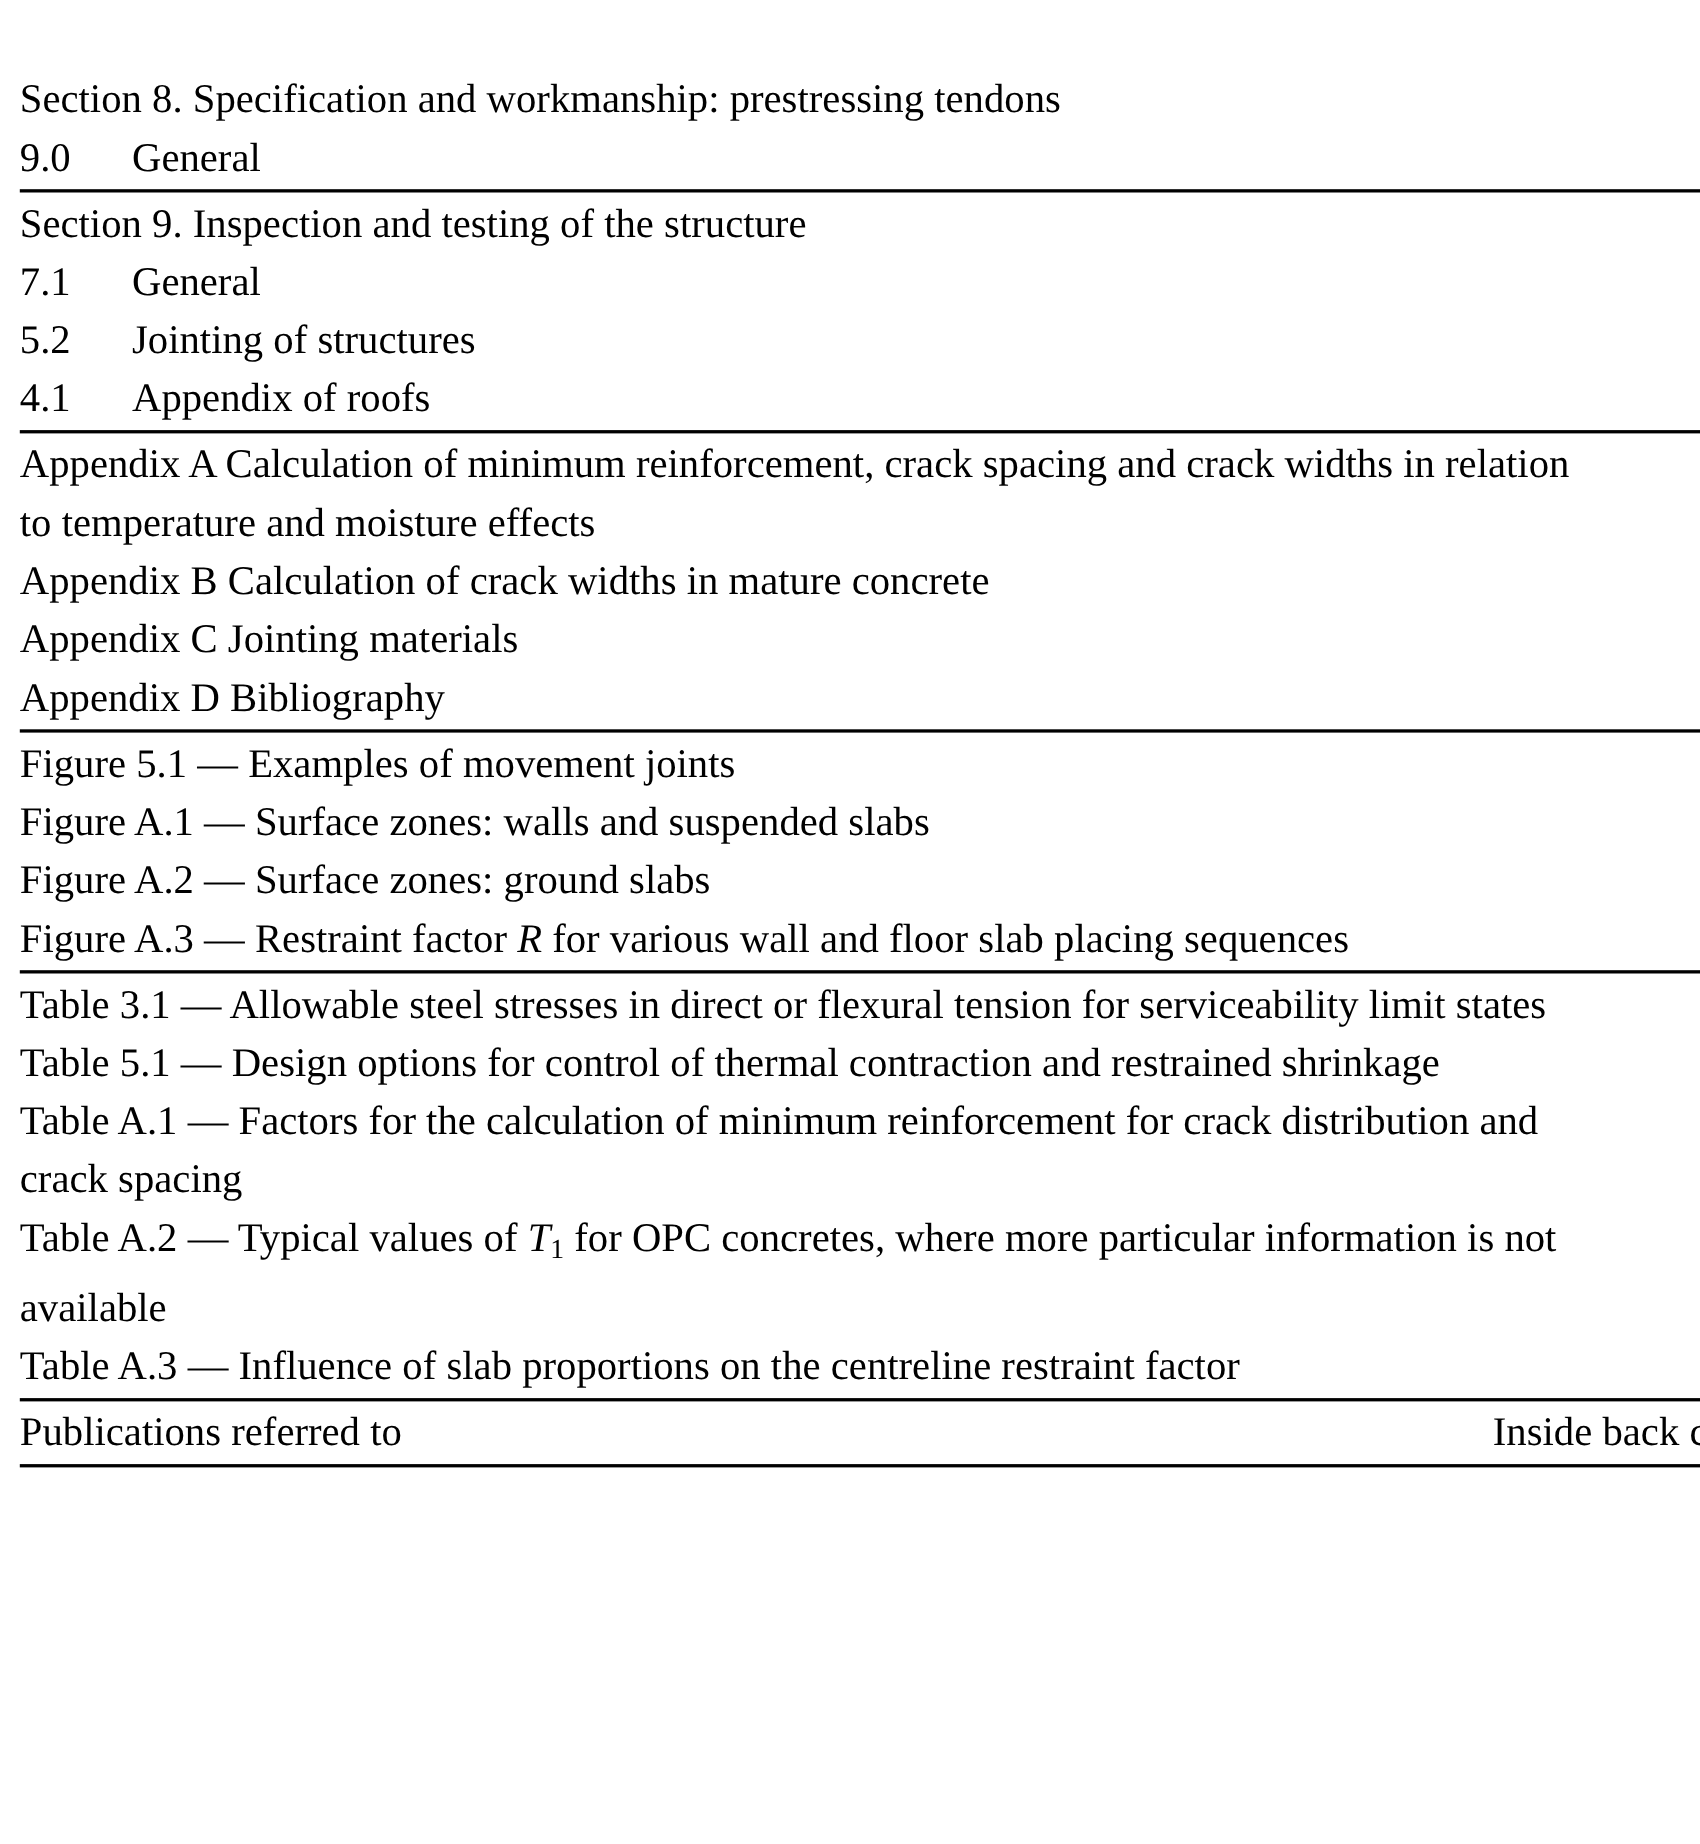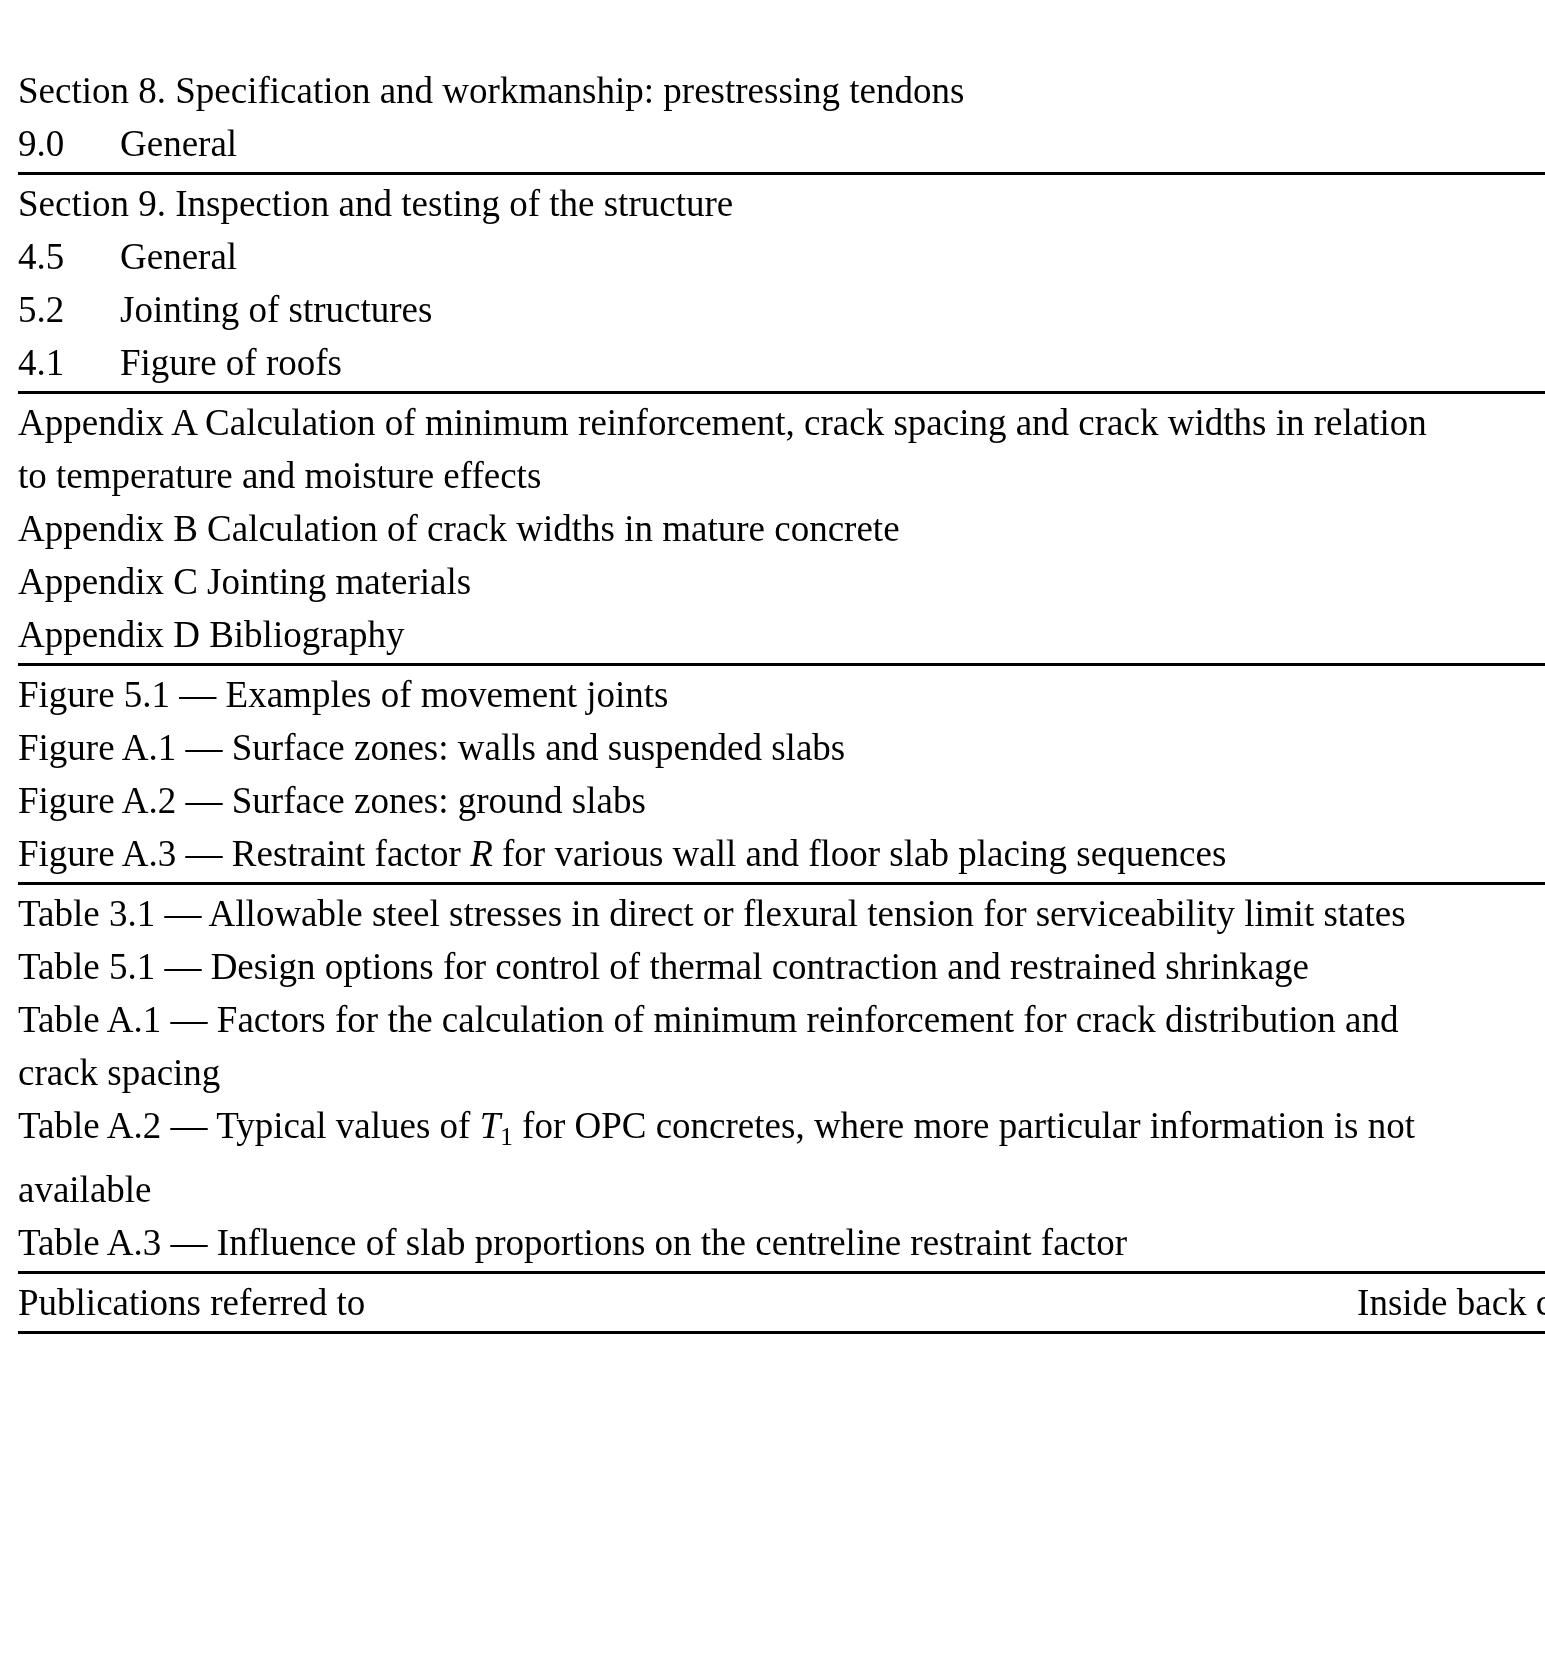--- a/index.html
+++ b/index.html
@@ -112,29 +112,29 @@
         <div class="row clause">
           <span class="txt"><span class="num">9.0</span><span class="label">General</span></span>
           <span class="pg">18</span>
         </div>
       </div>
       <div class="group">
         <div class="row">
           <span class="txt">Section 9. Inspection and testing of the structure</span>
         </div>
         <div class="row clause">
-          <span class="txt"><span class="num">4.5</span><span class="label">General</span></span>
+          <span class="txt"><span class="num">7.1</span><span class="label">General</span></span>
           <span class="pg">19</span>
         </div>
         <div class="row clause">
           <span class="txt"><span class="num">5.2</span><span class="label">Jointing of structures</span></span>
           <span class="pg">19</span>
         </div>
         <div class="row clause">
-          <span class="txt"><span class="num">4.1</span><span class="label">Figure of roofs</span></span>
+          <span class="txt"><span class="num">4.1</span><span class="label">Appendix of roofs</span></span>
           <span class="pg">19</span>
         </div>
       </div>
       <div class="group">
         <div class="row">
           <span class="txt">Appendix A Calculation of minimum reinforcement, crack spacing and crack widths in relation to temperature and moisture effects</span>
           <span class="pg">20</span>
         </div>
         <div class="row">
           <span class="txt">Appendix B Calculation of crack widths in mature concrete</span>

